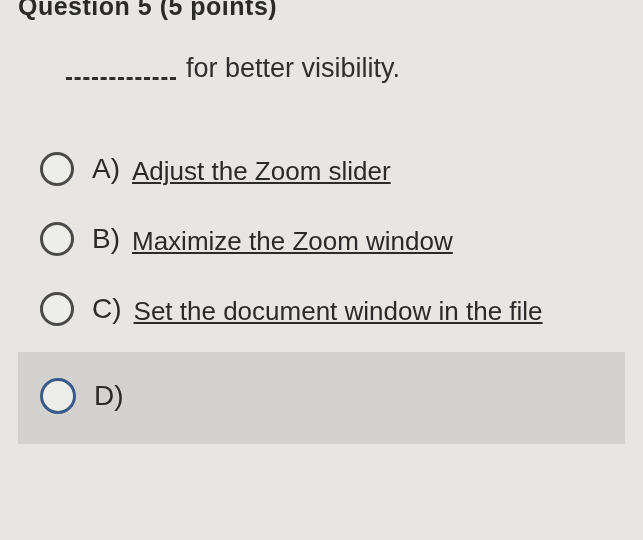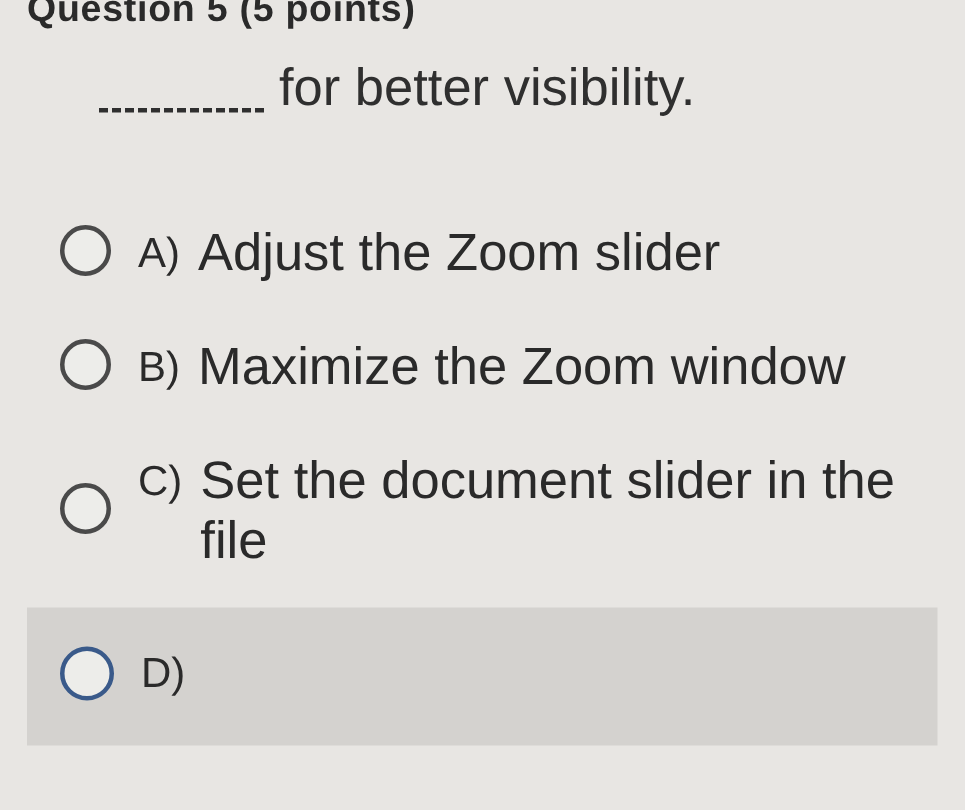--- a/index.html
+++ b/index.html
@@ -20,23 +20,23 @@
       padding: 0 18px 0 18px;
     }
     .header-line {
       font-size: 25px;
       font-weight: 700;
       color: #2a2a2a;
       margin-top: -8px;
       letter-spacing: 0.5px;
     }
     .prompt-row {
-      margin-top: 18px;
+      margin-top: 32px;
       margin-left: 48px;
-      font-size: 35px;
+      font-size: 27px;
       color: #2f2f2f;
       display: flex;
       align-items: flex-end;
       gap: 10px;
     }
     .blank {
       border-bottom: 3px dashed #2f2f2f;
       width: 110px;
       height: 24px;
       display: inline-block;
@@ -76,23 +76,24 @@
       font-weight: 400;
       color: #2a2a2a;
       display: flex;
       align-items: baseline;
       gap: 12px;
     }
     .opt-letter {
       font-size: 28px;
     }
     .opt-text {
-      font-size: 35px;
+      font-size: 26px;
       position: relative;
       top: 2px;
+      text-decoration: underline;
     }
   </style>
 </head>
 <body>
 
 <div class="page">
   <div class="header-line">Question 5 (5 points)</div>
 
   <div class="prompt-row">
     <span class="blank"></span>
@@ -114,21 +115,21 @@
       <div class="opt-label">
         <span class="opt-letter">B)</span>
         <span class="opt-text">Maximize the Zoom window</span>
       </div>
     </div>
 
     <div class="option">
       <div class="radio"></div>
       <div class="opt-label">
         <span class="opt-letter">C)</span>
-        <span class="opt-text">Set the document slider in the file</span>
+        <span class="opt-text">Set the document window in the file</span>
       </div>
     </div>
 
     <div class="option last">
       <div class="radio"></div>
       <div class="opt-label">
         <span class="opt-letter">D)</span>
       </div>
     </div>
 

